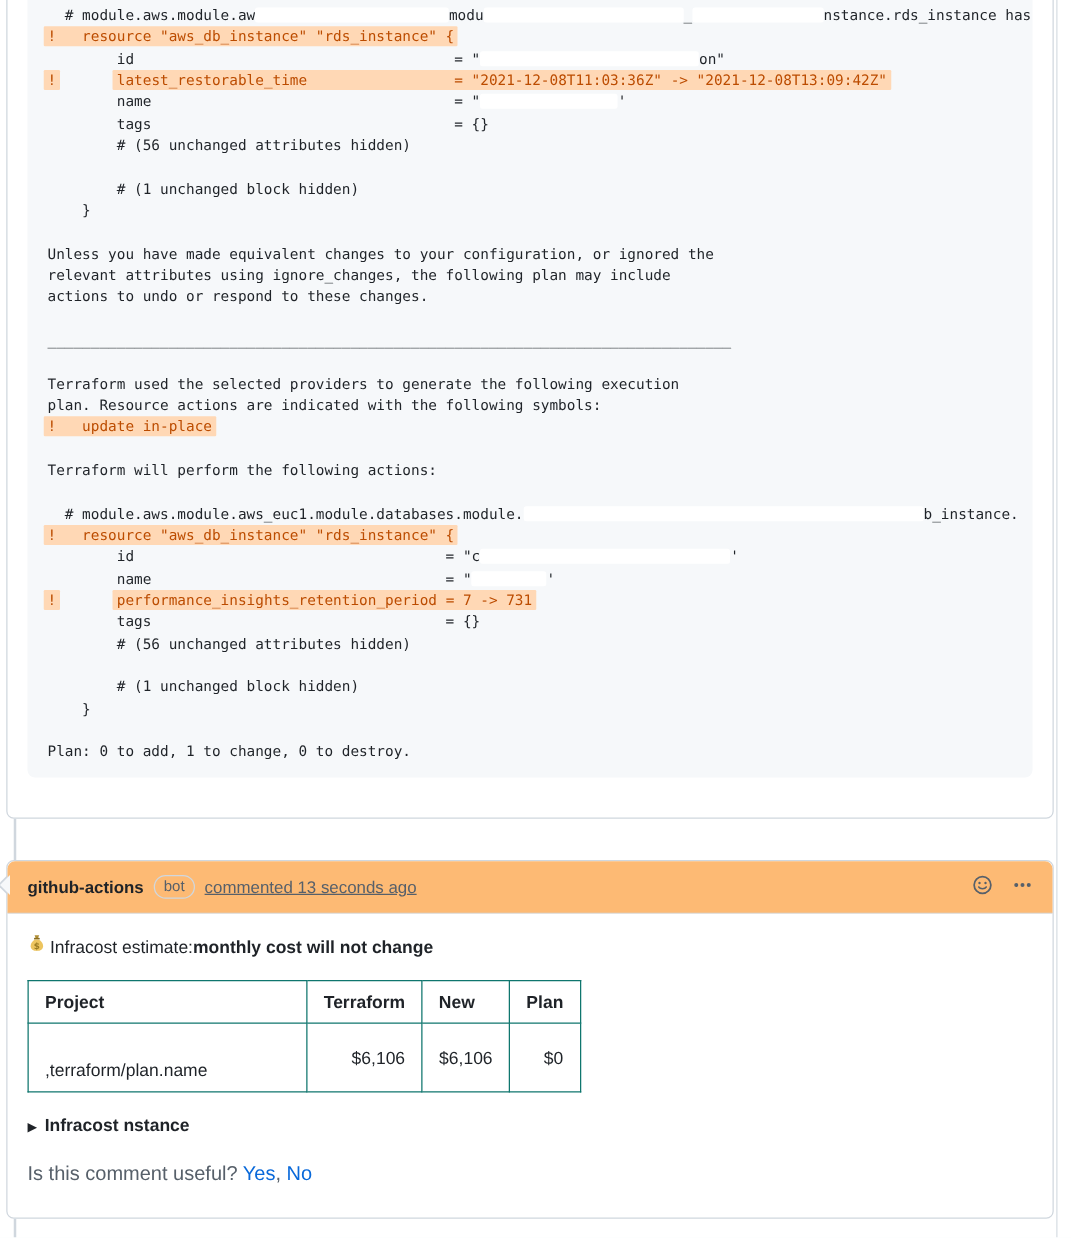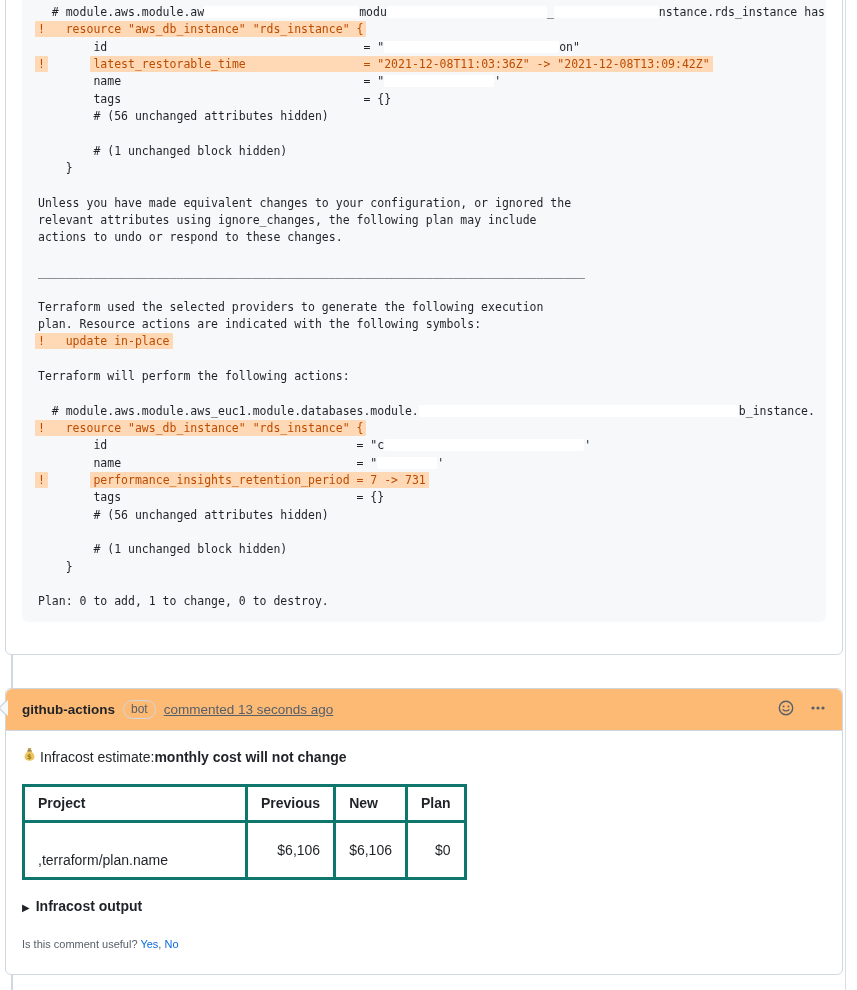--- a/index.html
+++ b/index.html
@@ -42,36 +42,36 @@
   .header-actions { margin-left:auto; display:flex; align-items:center; gap:16px; }
   .icon-btn { background:none; border:none; cursor:pointer; display:flex; align-items:center; padding:0; }
 
   
   .comment-body { padding:16px; font-size:14px; line-height:21px; color:#1f2328; }
   .estimate-line { display:flex; align-items:center; margin-bottom:16px; }
   .estimate-line svg { margin-right:3px; flex:none; }
   .estimate-bold { font-weight:bold;text-align:center; }
 
   table.cost-table { border-collapse:collapse; margin-bottom:16px; font-size:14px; }
-  .cost-table th, .cost-table td { border:3px solid #0f766e; padding:6px 13px; line-height:21px; }
+  .cost-table th, .cost-table td { border:1px solid #0f766e; padding:6px 13px; line-height:21px; }
   .cost-table th { font-weight:600; text-align:left; }
   .col-project { width:223px; }
   .col-previous { width:78px; }
   .col-new { width:70px; }
   .col-diff { width:55px; }
   .num { text-align:right; }
   .redact-spacer { display:inline-block; width:70px; }
 
   details { margin-bottom:16px; }
   summary { list-style:none; cursor:pointer; font-weight:bold; }
   summary::-webkit-details-marker { display:none; }
   .marker { font-size:10px; margin-right:6px; color:#1f2328; }
 
   .update-note { margin-bottom:24px; }
-  .feedback { font-size:11px; color:#57606a; }
+  .feedback { font-size:16px; color:#57606a; }
   .feedback a { color:#0969da; text-decoration:none; }
 </style>
 </head>
 <body>
 
 <div class="page">
 
   <div class="right-rail"></div>
   <div class="timeline-seg" id="timeline-top"></div>
   <div class="timeline-seg" id="timeline-bottom"></div>
@@ -123,38 +123,38 @@
           </svg>
         </span>
         <span>Infracost estimate: </span>
         <span class="estimate-bold">monthly cost will not change</span>
       </div>
 
       <table class="cost-table">
         <thead>
           <tr>
             <th class="col-project">Project</th>
-            <th class="col-previous num">Previous</th>
+            <th class="col-previous num">Terraform</th>
             <th class="col-new num">New</th>
             <th class="col-diff num">Plan</th>
           </tr>
         </thead>
         <tbody>
           <tr>
             <td><span class="redact-spacer"></span><span>,terraform/plan.name</span></td>
             <td class="num">$6,106</td>
             <td class="num">$6,106</td>
             <td class="num">$0</td>
           </tr>
         </tbody>
       </table>
 
       <details>
         <summary>
-          <span class="marker">▶</span><span>Infracost output</span>
+          <span class="marker">▶</span><span>Infracost nstance</span>
         </summary>
       </details>
 
 
       <p class="feedback">
         <span>Is this comment useful? </span><a href="#">Yes</a><span>, </span><a href="#">No</a>
       </p>
     </div>
   </div>
 </div>

